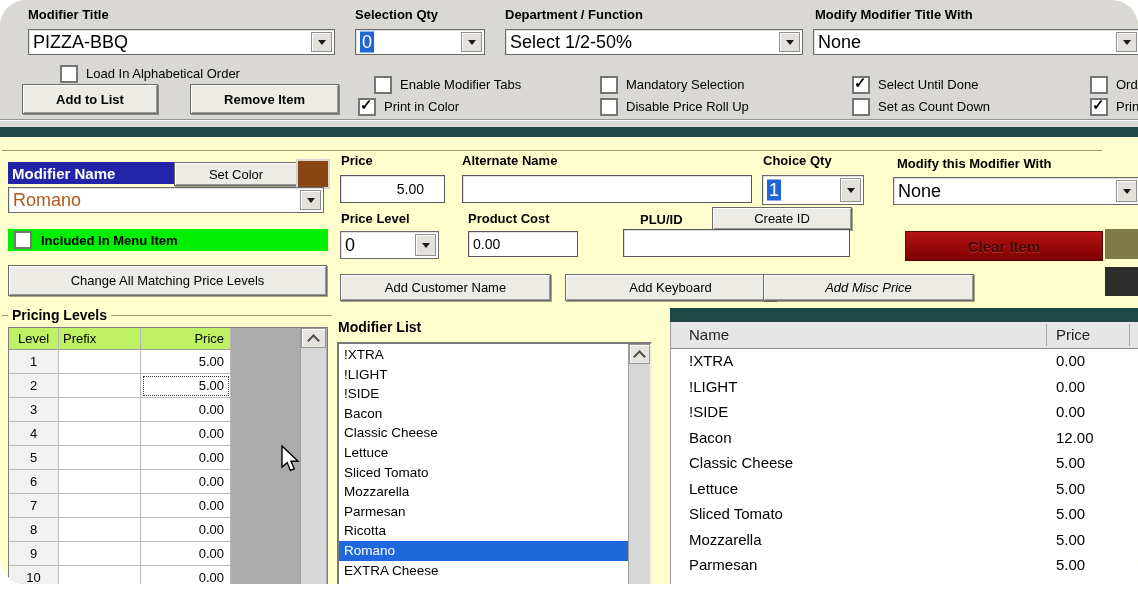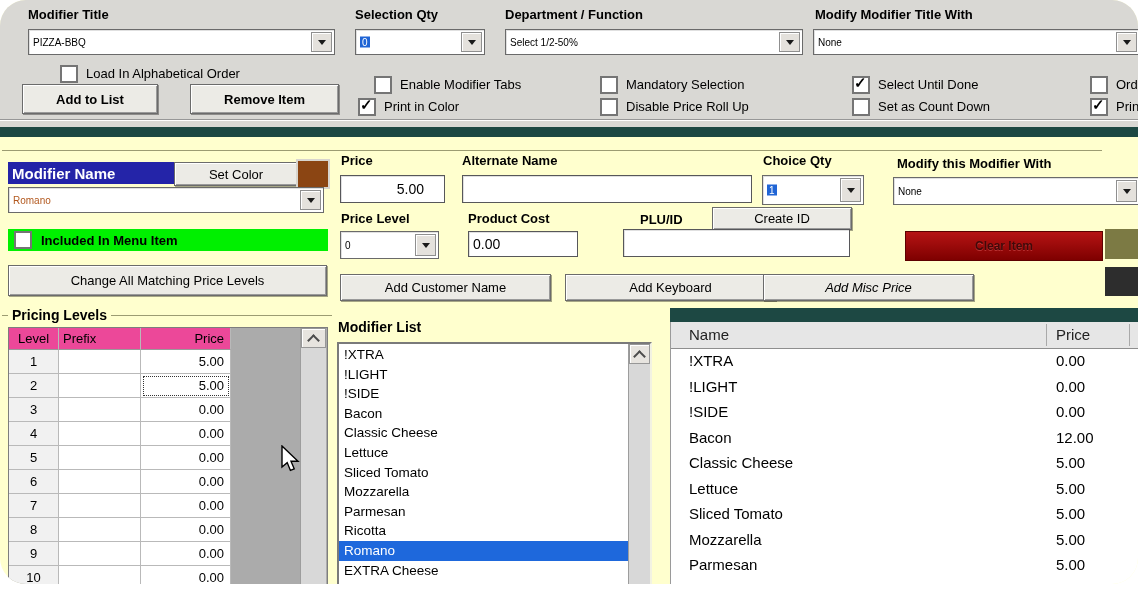--- a/index.html
+++ b/index.html
@@ -5,21 +5,21 @@
   html,body{margin:0;padding:0;background:#fff;}
   .canvas{position:relative;width:1138px;height:584px;overflow:hidden;
           font-family:"Liberation Sans",sans-serif;background:#FFFFCE;color:#000;border-radius:26px;}
   
   .topbar{position:absolute;left:0;top:0;width:1138px;height:127px;background:#D9D8D4;}
   .lbl{position:absolute;font-size:13px;font-weight:bold;white-space:nowrap;color:#000;}
   
   .combo{position:absolute;height:24px;background:#fff;border:1px solid #6a6a6a;
          box-shadow:inset 1px 1px 0 rgba(0,0,0,.12);}
   .combo .val{position:absolute;left:4px;top:50%;transform:translateY(-50%);
-              font-size:10px;white-space:nowrap;}
+              font-size:18px;white-space:nowrap;}
   .combo .drop{position:absolute;top:2px;right:2px;bottom:2px;width:19px;background:#E4E1DC;
                border:1px solid #8f8f8f;box-shadow:inset 1px 1px 0 #fff;
                display:flex;align-items:center;justify-content:center;}
   .tri-down{width:0;height:0;border:4px solid transparent;border-top:5px solid #1a1a1a;margin-top:5px;}
   .hl{background:#2065D5;color:#fff;padding:0 2px;}
   
   .cb{position:absolute;display:flex;align-items:flex-start;gap:8px;font-size:13px;white-space:nowrap;}
   .cb-box{width:14px;height:14px;background:#fff;border:2px solid #757575;position:relative;flex:none;}
   .cb-box.checked::after{content:"✓";position:absolute;left:0px;top:-4px;font-size:15px;font-weight:bold;color:#000;}
   .cb .cb-label{margin-top:1px;}
@@ -40,34 +40,34 @@
             display:flex;align-items:center;}
   
   .namehdr{position:absolute;background:#2424A8;color:#fff;font-size:15px;font-weight:bold;
            display:flex;align-items:center;padding-left:4px;}
   .swatch{position:absolute;}
   .greenbar{position:absolute;background:#00F000;display:flex;align-items:center;gap:9px;
             font-size:13px;font-weight:bold;padding-left:6px;}
   .greenbar .cb-box{background:#fff;}
   
   .clearbtn{position:absolute;background:linear-gradient(#B61414,#7E0000);
-            border:1px solid #5c0000;color:#400909;font-weight:bold;font-size:12px;
+            border:1px solid #5c0000;color:#400909;font-weight:bold;font-size:15px;
             display:flex;align-items:center;justify-content:center;
             text-shadow:0 1px 0 rgba(255,130,130,.35);}
   
   .pl-table{position:absolute;left:8px;top:327px;width:318px;height:273px;
             border:1px solid #7d7d7d;background:#ABABAB;overflow:hidden;font-size:13px;}
   .pl-row{display:flex;height:24px;}
   .pl-row.hdr{height:22px;}
   .pl-cell{border-right:1px solid #B9B9B9;border-bottom:1px solid #B9B9B9;
            display:flex;align-items:center;background:#fff;box-sizing:border-box;}
   .c-level{width:50px;justify-content:center;background:#F1F1F1;}
   .c-prefix{width:82px;padding-left:4px;}
   .c-price{width:90px;justify-content:flex-end;padding-right:6px;}
-  .pl-row.hdr .pl-cell{background:#ec4899;border-bottom:1px solid #9a9a9a;}
+  .pl-row.hdr .pl-cell{background:#bef264;border-bottom:1px solid #9a9a9a;}
   .pl-row.hdr .c-prefix{justify-content:flex-start;}
   .pl-row.hdr .c-price{justify-content:flex-end;}
   .c-price.focused{outline:1px dotted #333;outline-offset:-3px;}
   
   .sb{position:absolute;background:#D8D8D8;border-left:1px solid #9d9d9d;}
   .sb-btn{position:absolute;left:0;right:0;top:0;height:20px;background:#E7E4DF;
           border:1px solid #979797;box-shadow:inset 1px 1px 0 #fff;box-sizing:border-box;}
   .chev-up{width:7px;height:7px;border-left:2px solid #4c4c4c;border-top:2px solid #4c4c4c;
            transform:rotate(45deg);margin:7px auto 0;}
   

